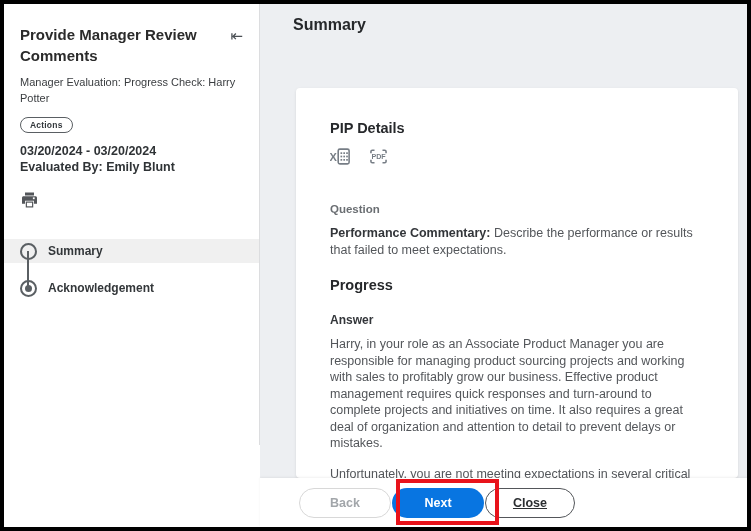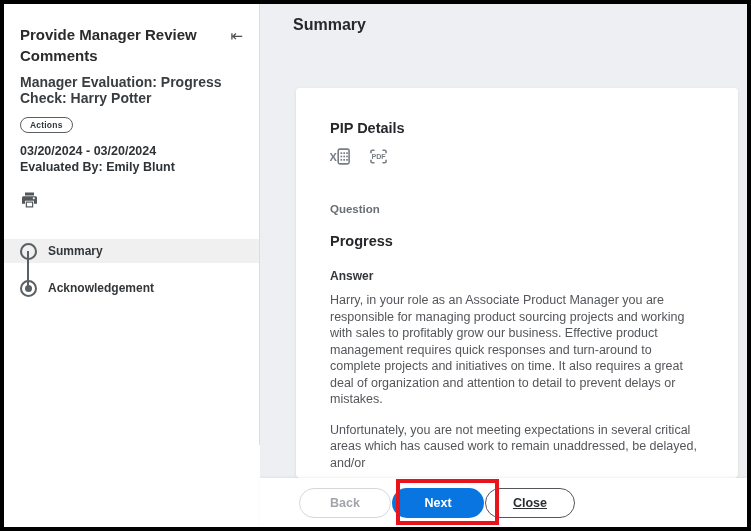--- a/index.html
+++ b/index.html
@@ -26,21 +26,21 @@
     padding-top: 20px;
     font-size: 15px; font-weight: bold; color: #2b2b2b;
     line-height: 21px; width: 196px;
   }
   .collapse-btn {
     position: absolute; right: 16px; top: 24px;
     font-size: 15px; color: #4a4f54; cursor: pointer; line-height: 1;
   }
   .sb-subtitle {
     margin-top: 9px;
-    font-size: 14px; font-weight: bold; color: #3a3d40;
+    font-size: 11px; font-weight: normal; color: #3a3d40;
     line-height: 15.5px;
   }
   .actions-pill {
     display: inline-block; margin-top: 11px;
     border: 1px solid #5a5f63; border-radius: 9px;
     padding: 2px 9px 2px 9px;
     font-size: 8.5px; font-weight: bold; color: #33383c;
     background: #fff; letter-spacing: .2px;
   }
   .sb-dates {
@@ -218,20 +218,21 @@
               <path d="M17.2 13 V14.7 Q17.2 16 15.9 16 H13.8"></path>
               <path d="M6.2 16 H4.1 Q2.8 16 2.8 14.7 V13"></path>
             </g>
             <text x="10" y="12.6" text-anchor="middle" font-size="6.8" font-weight="bold" fill="#767d85" font-family="Liberation Sans, sans-serif">PDF</text>
           </svg>
         </span>
       </div>
 
       <div class="q-label">Question</div>
 
+      <div class="q-text"><span class="q-bold">Performance Commentary:</span><span> Describe the performance or results that failed to meet expectations.</span></div>
 
       <div class="section-heading">Progress</div>
 
       <div class="answer-label">Answer</div>
 
       <p class="answer-p">Harry, in your role as an Associate Product Manager you are responsible for managing product sourcing projects and working with sales to profitably grow our business. Effective product management requires quick responses and turn-around to complete projects and initiatives on time. It also requires a great deal of organization and attention to detail to prevent delays or mistakes.</p>
       <p class="answer-p">Unfortunately, you are not meeting expectations in several critical areas which has caused work to remain unaddressed, be delayed, and/or</p>
     </div>
 
     <div class="footer">

